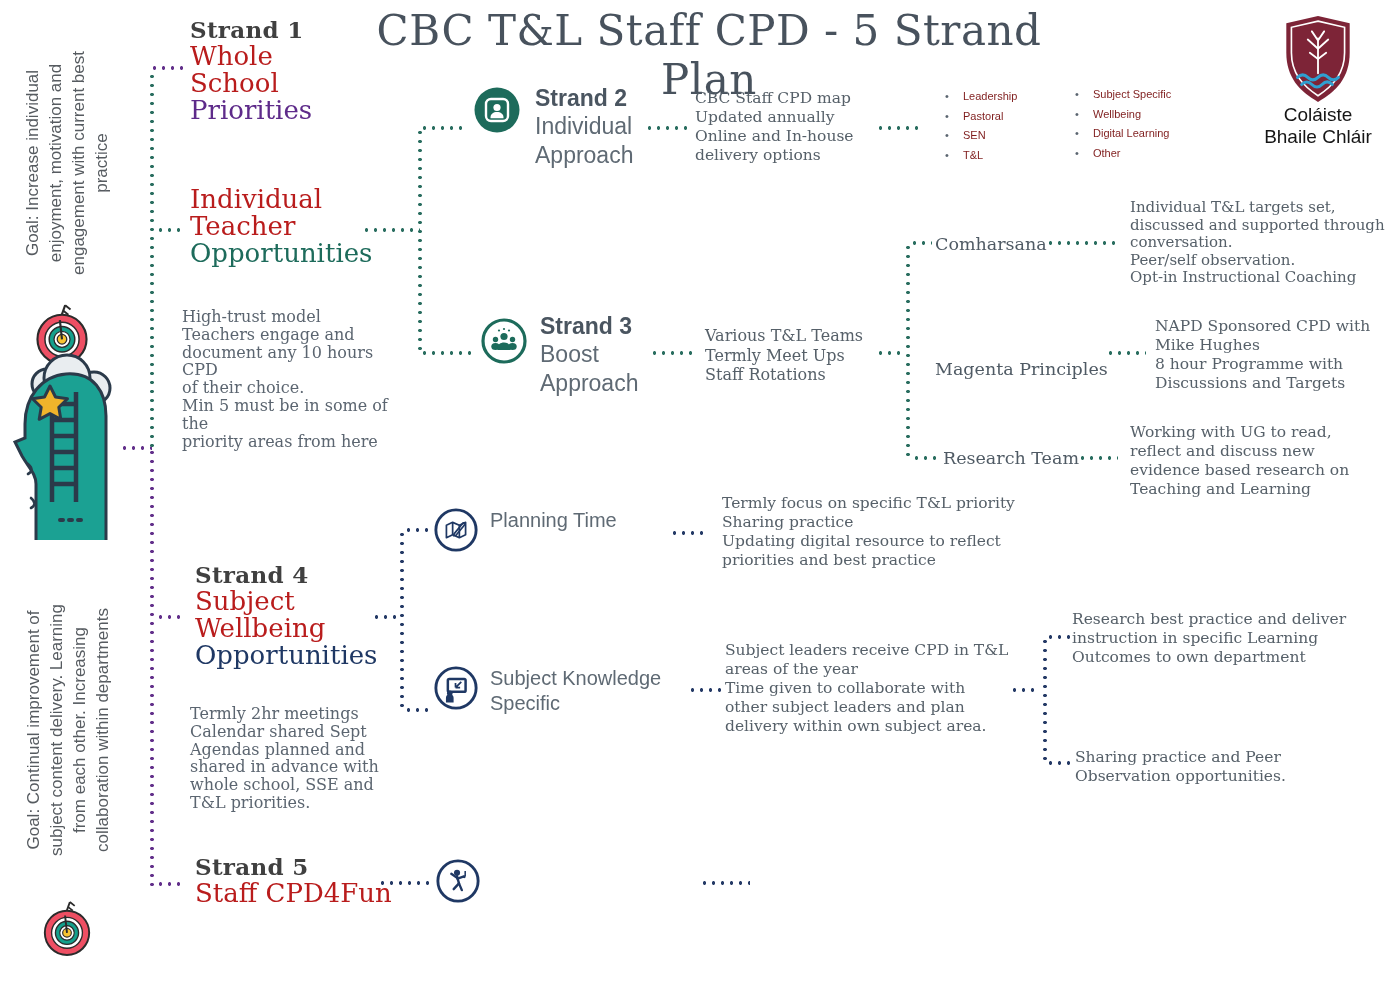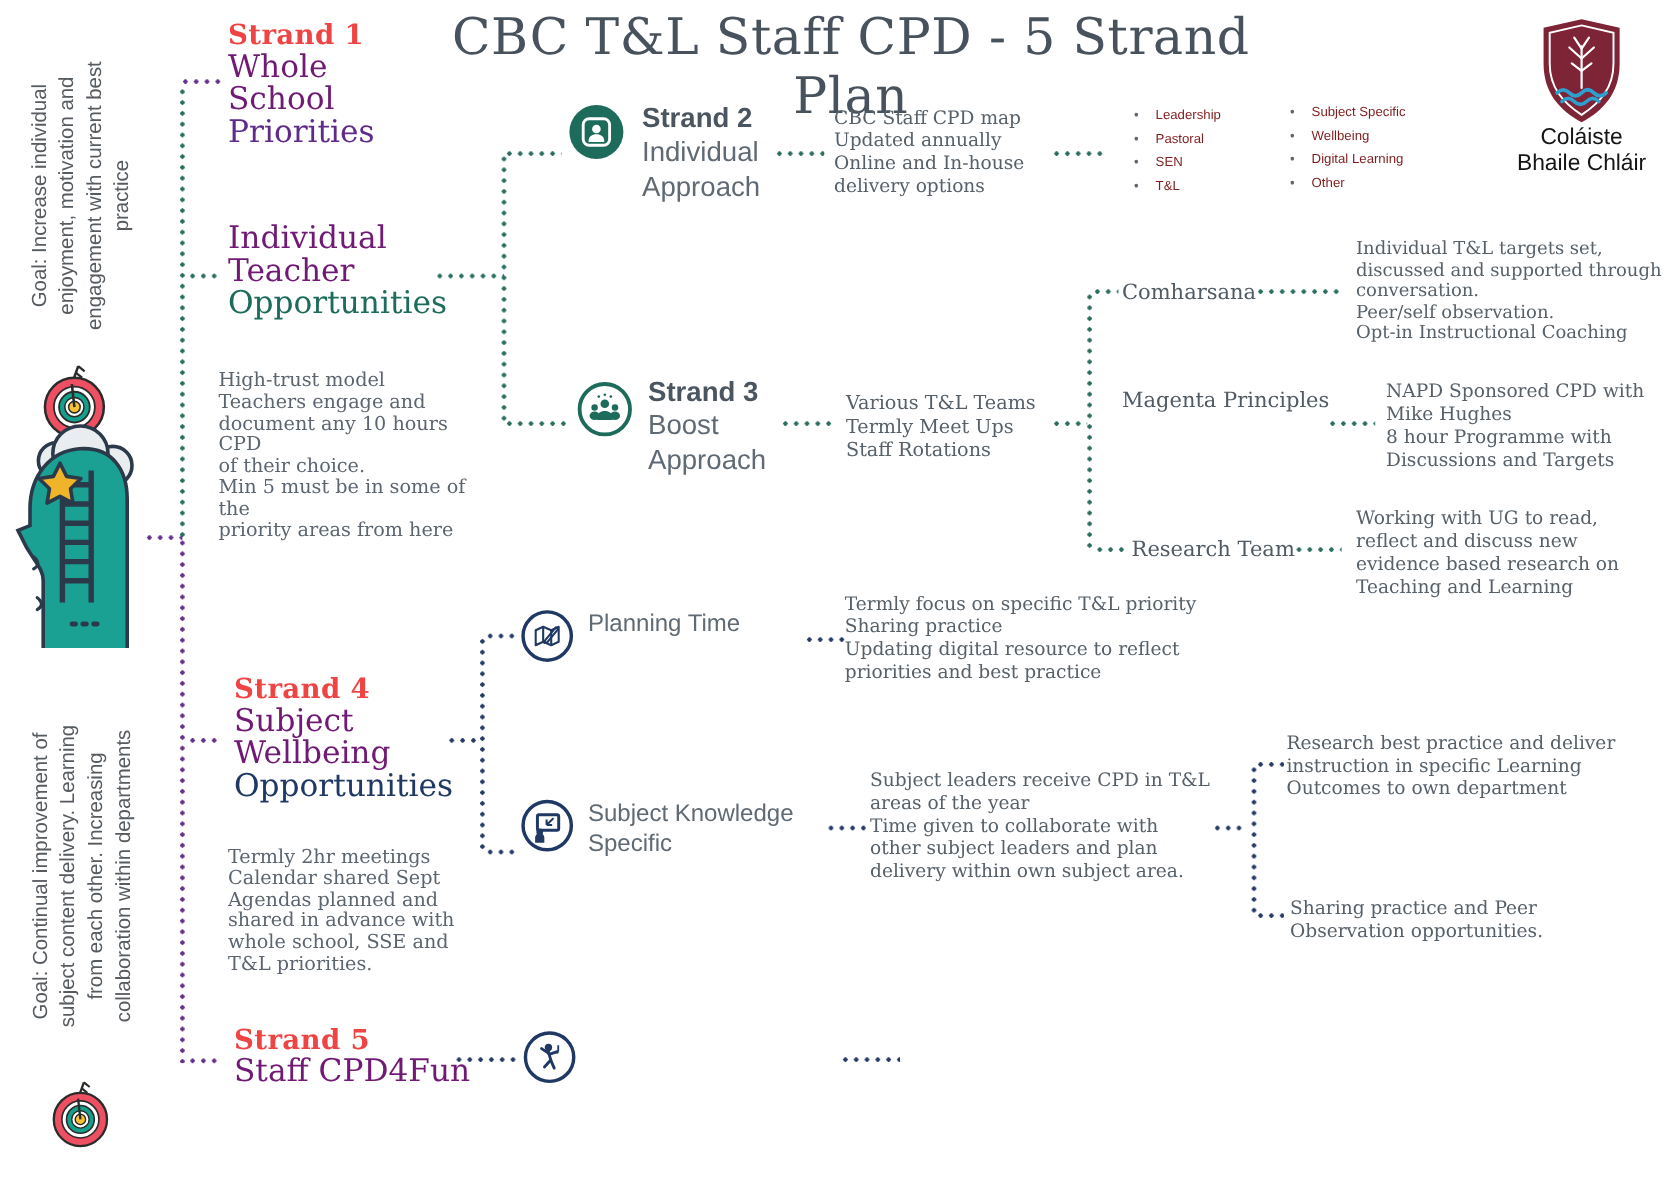--- a/index.html
+++ b/index.html
@@ -5,22 +5,22 @@
   html,body{margin:0;padding:0;background:#fff;}
   #canvas{position:relative;width:1400px;height:991px;background:#fff;overflow:hidden;
           font-family:"Liberation Sans","DejaVu Sans",sans-serif;}
   .abs{position:absolute;}
   .slab{font-family:"DejaVu Serif","Liberation Serif",serif;}
   .sans{font-family:"Liberation Sans","DejaVu Sans",sans-serif;}
   .pre{white-space:pre-line;}
 
   .page-title{font-size:42px;color:#48525d;letter-spacing:.5px;text-align:center;}
 
-  .strand-head{font-weight:700;font-size:23px;color:#ef4444;letter-spacing:.3px;}
-  .strand-big{font-size:26px;line-height:27px;color:#701a75;}
+  .strand-head{font-weight:700;font-size:23px;color:#404040;letter-spacing:.3px;}
+  .strand-big{font-size:26px;line-height:27px;color:#b91c1c;}
   .accent-purple{color:#5e2b8a;}
   .accent-teal{color:#1d6b5b;}
   .accent-navy{color:#1f3864;}
 
   .node-head{font-weight:700;font-size:23px;color:#4a5560;}
   .node-sub{font-size:23px;line-height:29px;color:#5f6a74;}
   .node-label{font-size:20px;line-height:25px;color:#5f6a74;}
   .leaf-label{font-size:17.5px;color:#4f5a64;}
 
   .desc{font-size:15.5px;line-height:19px;color:#566069;}
@@ -208,21 +208,21 @@
 Termly Meet Ups
 Staff Rotations</div>
 
   <div class="abs slab leaf-label" style="left:935px;top:234px;">Comharsana</div>
   <div class="abs slab desc-sm pre" style="left:1130px;top:199px;width:256px;">Individual T&amp;L targets set,
 discussed and supported through
 conversation.
 Peer/self observation.
 Opt-in Instructional Coaching</div>
 
-  <div class="abs slab leaf-label" style="left:935px;top:324px;text-align:right;">Magenta Principles</div>
+  <div class="abs slab leaf-label" style="left:935px;top:359px;text-align:right;">Magenta Principles</div>
   <div class="abs slab desc pre" style="left:1155px;top:317px;width:220px;">NAPD Sponsored CPD with
 Mike Hughes
 8 hour Programme with
 Discussions and Targets</div>
 
   <div class="abs slab leaf-label" style="left:943px;top:448px;">Research Team</div>
   <div class="abs slab desc pre" style="left:1130px;top:423px;width:230px;">Working with UG to read,
 reflect and discuss new
 evidence based research on
 Teaching and Learning</div>
@@ -231,21 +231,21 @@
     <svg width="46" height="46" viewBox="0 0 48 48">
       <circle cx="24" cy="24" r="21" fill="#fff" stroke="#1f3864" stroke-width="3"></circle>
       <g stroke="#1f3864" stroke-width="1.8" fill="none" stroke-linejoin="round">
         <path d="M14 19 L20.5 16 L27.5 19 L34 16 L34 29 L27.5 32 L20.5 29 L14 32 Z"></path>
         <path d="M20.5 16 V29 M27.5 19 V32"></path>
         <path d="M22 28 L31.5 16.5 L33.5 18 L24 29.5 L21.5 30 Z"></path>
       </g>
     </svg>
   </div>
   <div class="abs sans node-label" style="left:490px;top:508px;">Planning Time</div>
-  <div class="abs slab desc pre" style="left:704px;top:494px;width:300px;">Termly focus on specific T&amp;L priority
+  <div class="abs slab desc pre" style="left:722px;top:494px;width:300px;">Termly focus on specific T&amp;L priority
 Sharing practice
 Updating digital resource to reflect
 priorities and best practice</div>
 
   <div class="abs slab" style="left:195px;top:561px;">
     <div class="strand-head">Strand 4</div>
     <div class="strand-big pre">Subject
 Wellbeing</div>
     <div class="strand-big accent-navy">Opportunities</div>
   </div>

